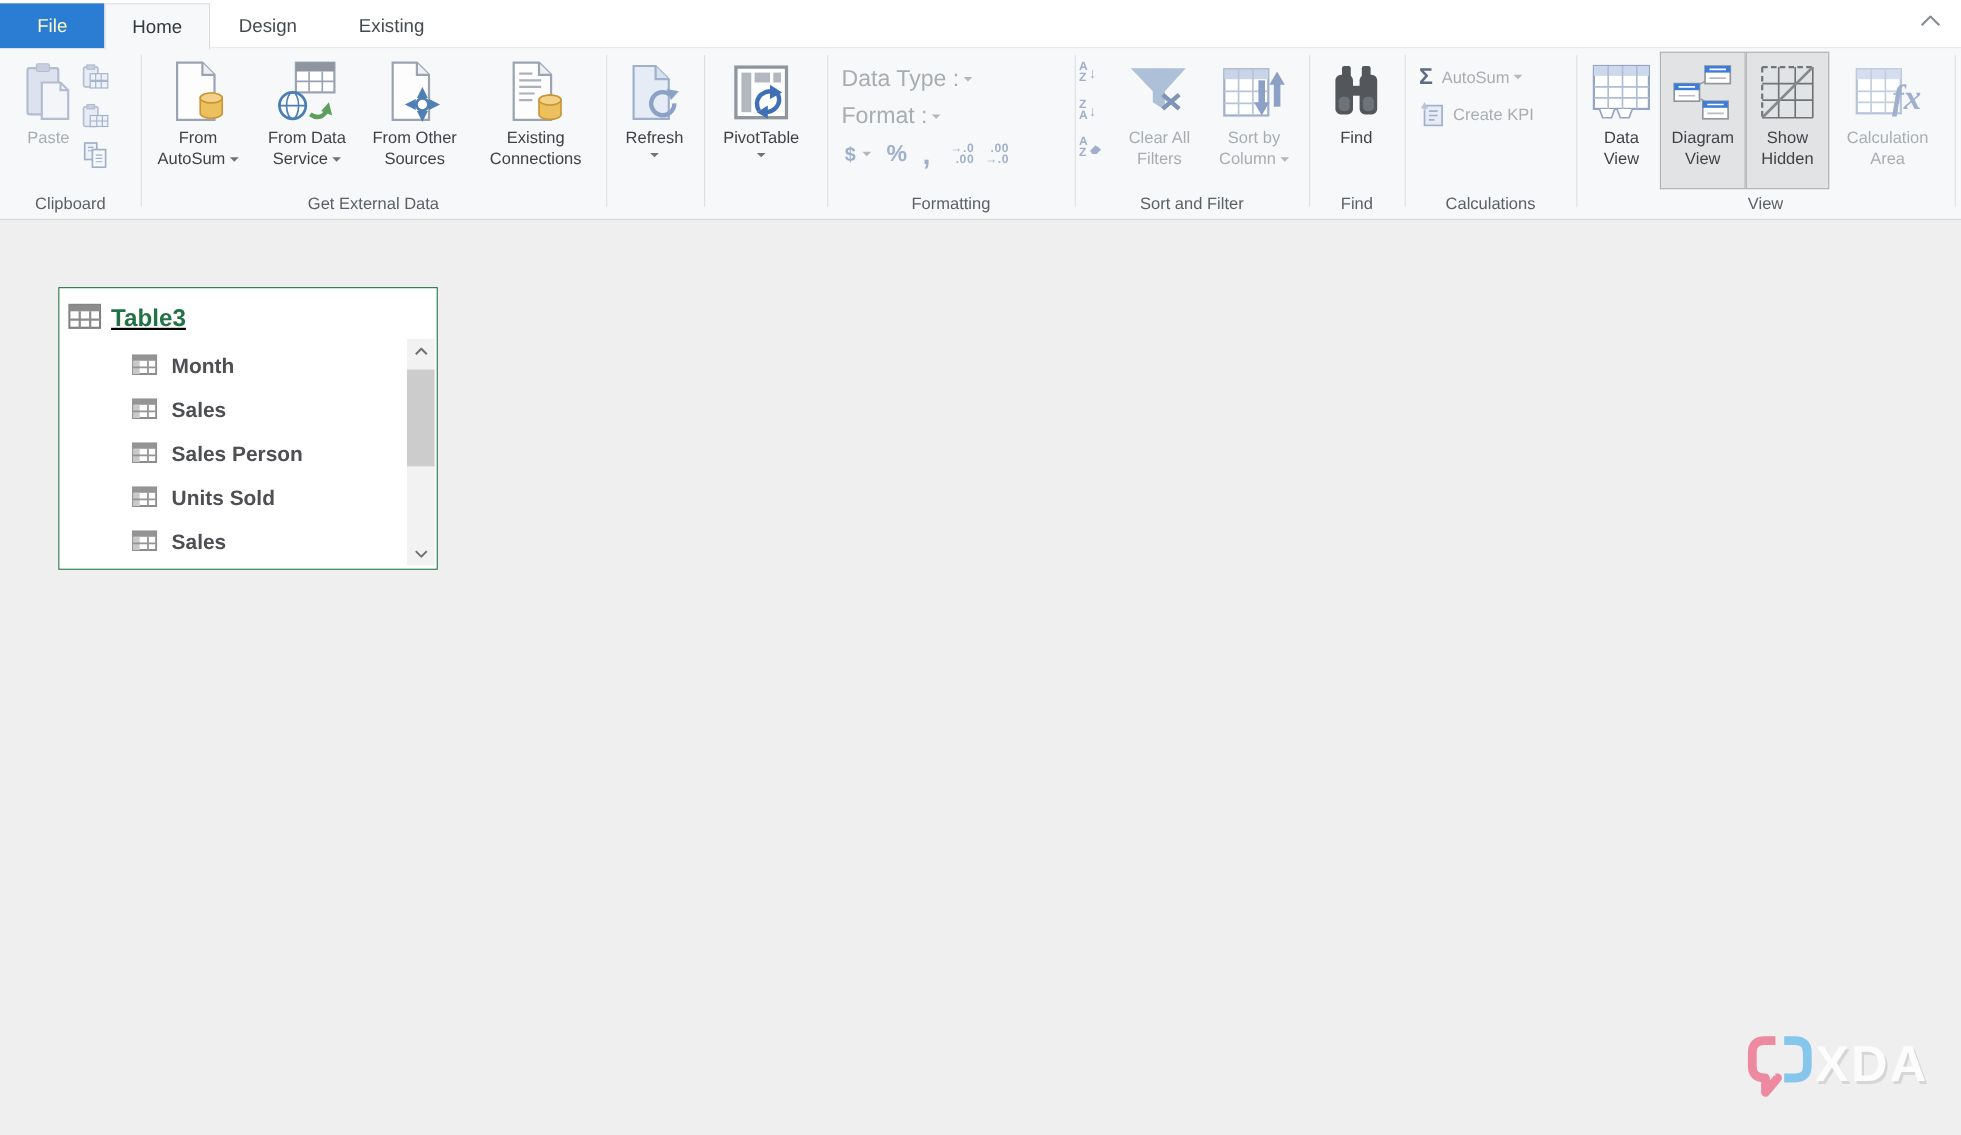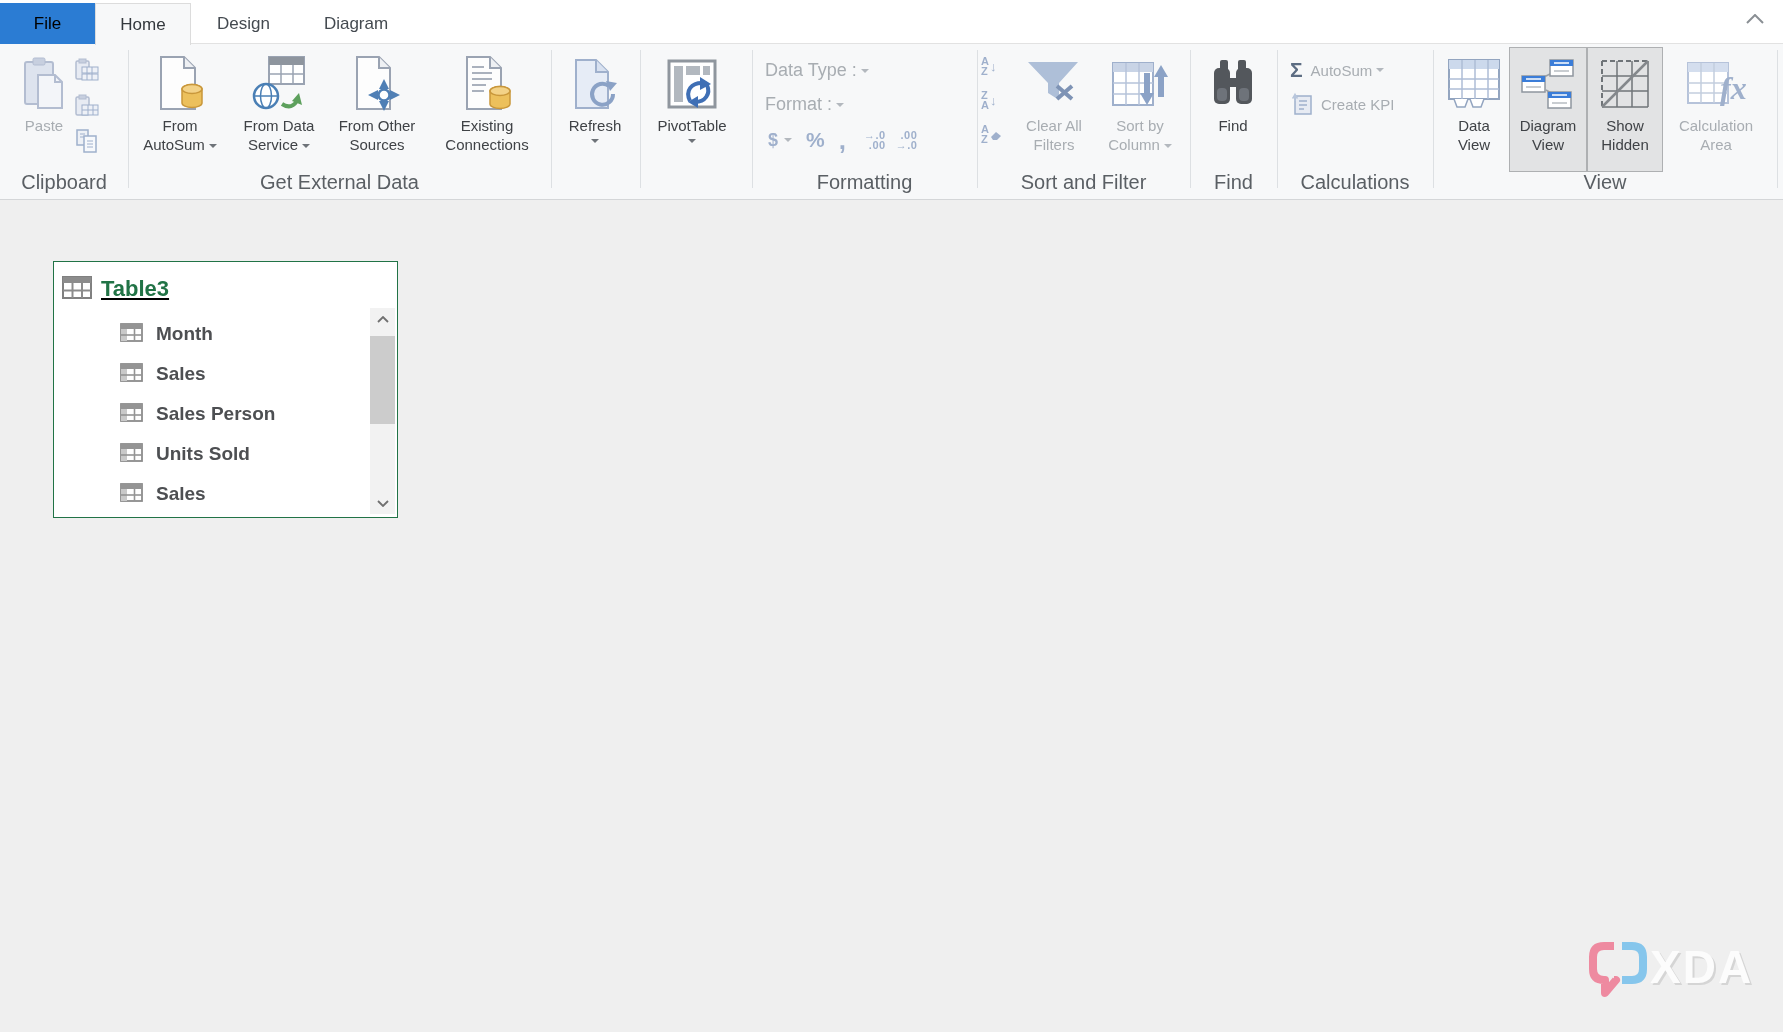--- a/index.html
+++ b/index.html
@@ -4,44 +4,44 @@
 <style>
   * { margin:0; padding:0; box-sizing:border-box; }
   html,body { width:1783px; height:1032px; overflow:hidden; }
   body { font-family:"Liberation Sans", sans-serif; background:#ffffff; }
   #app { position:relative; width:1783px; height:1032px; background:#ffffff; }
 
   
   .tabstrip { position:absolute; left:0; top:0; width:1783px; height:44px; background:#ffffff; border-bottom:1px solid #e2e2e2; }
   .tab { position:absolute; top:3px; height:41px; display:flex; align-items:center; justify-content:center;
          font-size:17px; color:#444a50; cursor:default; }
-  .tab-file { left:0; width:95px; background:#2b7cd3; color:#000000; }
+  .tab-file { left:0; width:95px; background:#2b7cd3; color:#fef9c3; }
   .tab-home { left:95px; width:96px; background:#f7f8f9; border:1px solid #dcdcdc; border-bottom:none; color:#33383d; z-index:2; height:42px; }
   .tab-design { left:196px; width:95px; }
   .tab-advanced { left:300px; width:112px; }
   .collapse-btn { position:absolute; right:17px; top:11px; width:22px; height:16px; display:flex; align-items:center; justify-content:center; }
 
   
   .ribbon { position:absolute; left:0; top:44px; width:1783px; height:156px; background:#f7f8f9; border-bottom:1px solid #d4d6d8; }
   .sep { position:absolute; top:6px; height:138px; width:1px; background:#dde0e3; }
-  .grp-label { position:absolute; bottom:5px; text-align:center; font-size:20px; color:#5a5f64; }
+  .grp-label { position:absolute; bottom:5px; text-align:center; font-size:15px; color:#5a5f64; }
 
   .bigbtn { position:absolute; top:8px; display:flex; flex-direction:column; align-items:center; cursor:default; }
   .bigbtn .ic { height:64px; display:flex; align-items:center; justify-content:center; }
   .bigbtn .lb { font-size:15px; line-height:19px; color:#3f4246; text-align:center; }
   .bigbtn.dis .lb { color:#a8adb2; }
   .dd { display:inline-block; width:0; height:0; border-left:4px solid transparent; border-right:4px solid transparent;
         border-top:4px solid #6e7379; vertical-align:middle; margin-left:4px; }
   .dd.below { margin:4px 0 0 0; }
   .dis .dd, .dd.gray { border-top-color:#b3b8be; }
 
   .smallstack { position:absolute; left:74px; width:28px; }
   .smicon { position:absolute; left:0; width:26px; height:26px; }
 
-  .fmt-row { position:absolute; left:765px; display:flex; align-items:center; font-size:18px; color:#a8adb2; }
+  .fmt-row { position:absolute; left:765px; display:flex; align-items:center; font-size:21px; color:#a8adb2; }
   .fmt-icons { position:absolute; left:768px; top:84px; display:flex; align-items:center; color:#9fb0cc; }
   .sym { font-weight:bold; }
   .decstack { font-size:11px; line-height:10px; font-weight:bold; color:#9fb0cc; text-align:right; letter-spacing:0.5px; }
 
   .sortstack { position:absolute; left:981px; width:32px; }
   .sorticon { position:absolute; left:0; display:flex; align-items:center; }
   .sletters { display:flex; flex-direction:column; font-size:11px; line-height:10px; font-weight:bold; color:#9fb0cc; }
   .sarrow { font-size:13px; color:#9fb0cc; margin-left:1px; }
 
   .calcrow { position:absolute; display:flex; align-items:center; font-size:15px; color:#a8adb2; }
@@ -68,21 +68,21 @@
 </style>
 </head>
 <body>
 
 <div id="app">
 
   <div class="tabstrip">
     <div class="tab tab-file">File</div>
     <div class="tab tab-home">Home</div>
     <div class="tab tab-design">Design</div>
-    <div class="tab tab-advanced">Diagram</div>
+    <div class="tab tab-advanced">Existing</div>
     <div class="collapse-btn">
       <svg width="18" height="10" viewBox="0 0 18 10">
           <polyline points="1,9 9,1 17,9" fill="none" stroke="#8a8f94" stroke-width="2"></polyline>
         </svg>
     </div>
   </div>
 
   <div class="ribbon">
     <div class="sep" style="left:128px"></div>
     <div class="sep" style="left:551px"></div>

